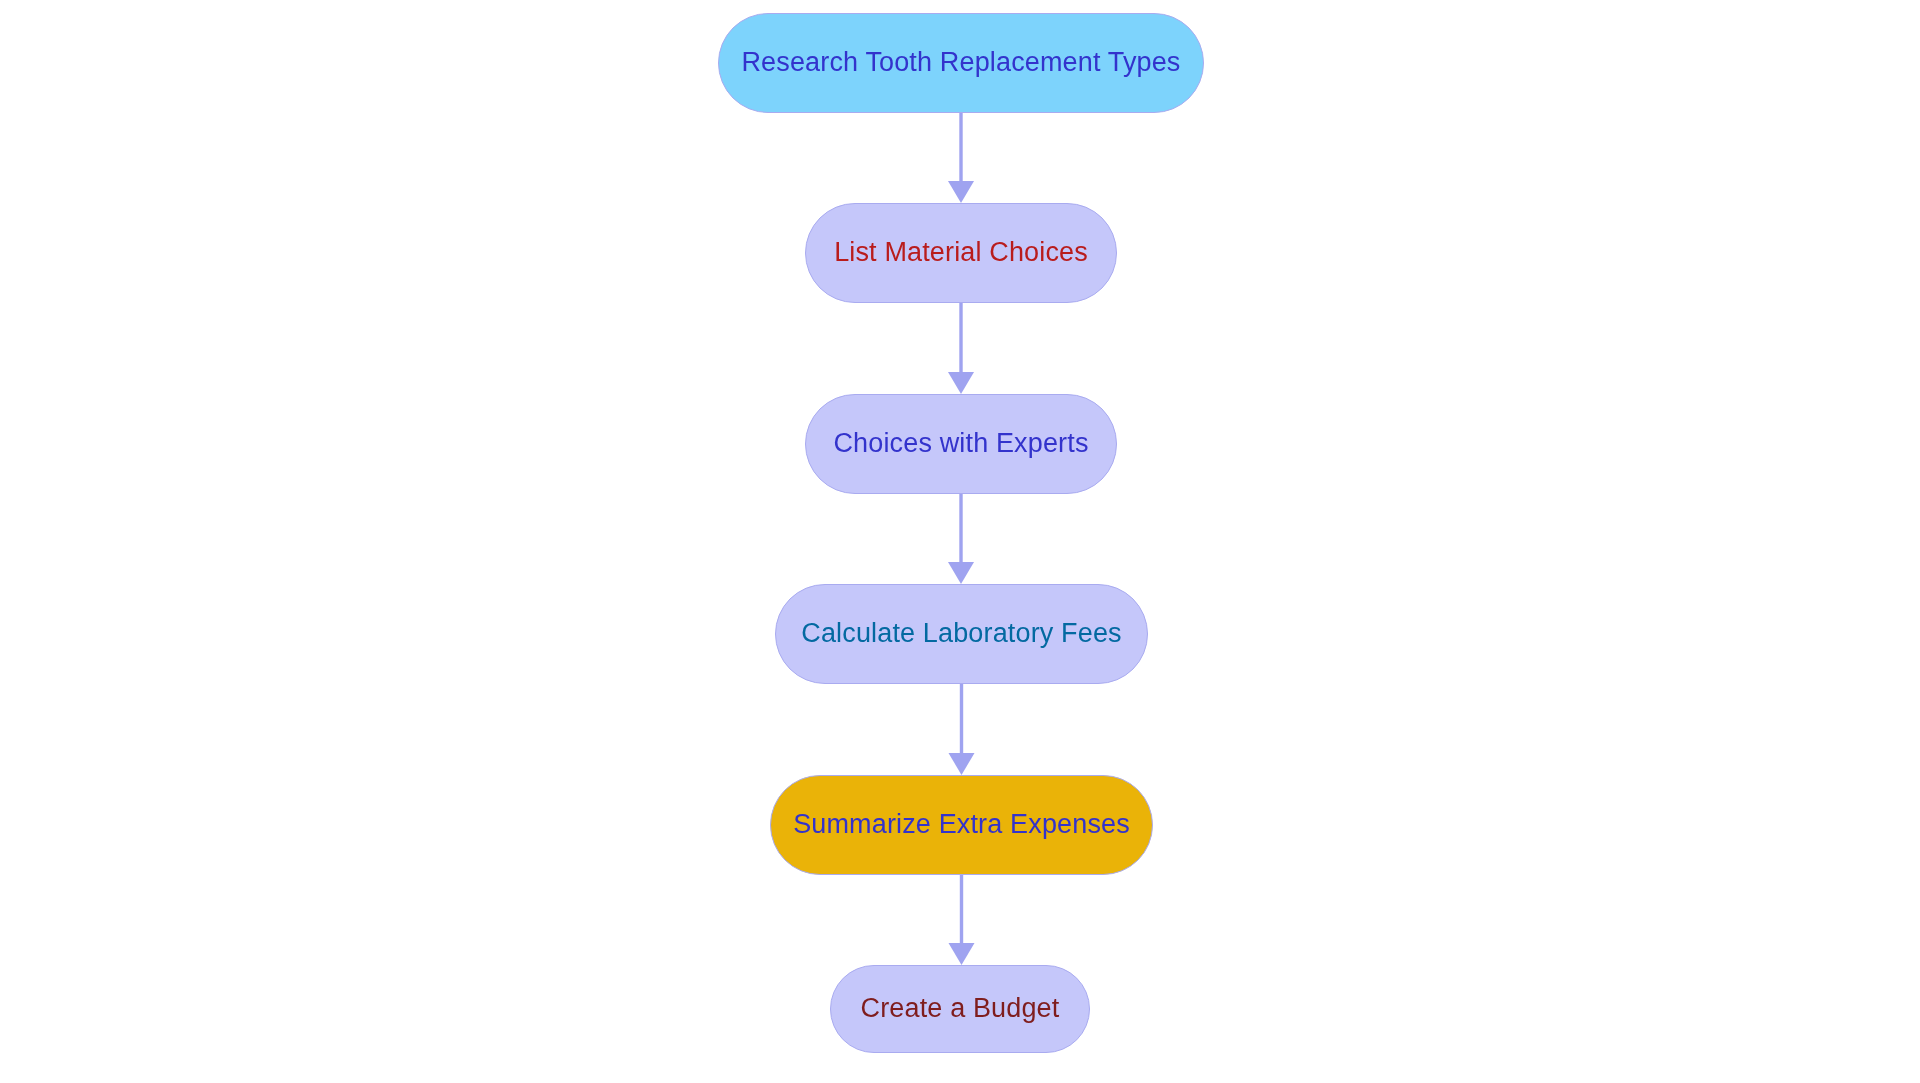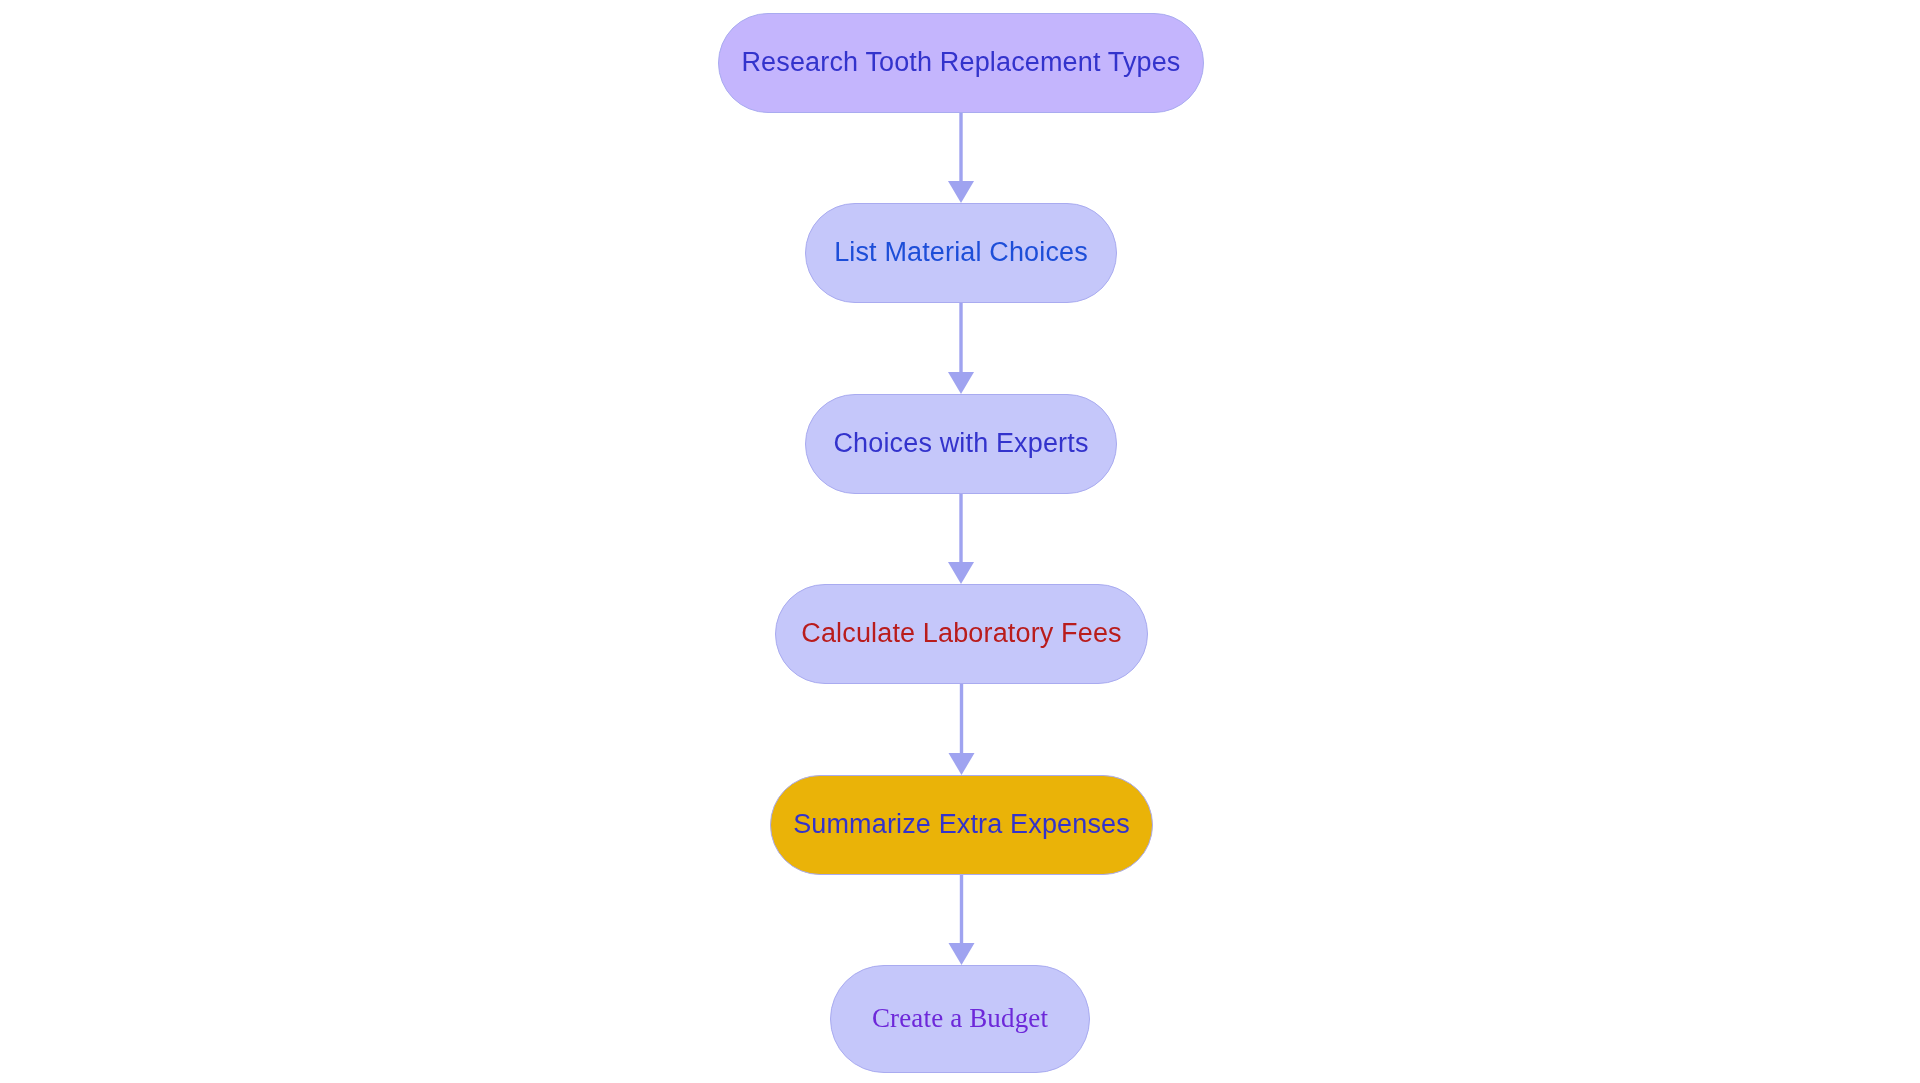--- a/index.html
+++ b/index.html
@@ -80,33 +80,33 @@
           <polygon points="948.5,753 974.5,753 961.5,775" fill="#9fa3f0"></polygon>
         </g>
         <g>
           <line x1="961.5" y1="875" x2="961.5" y2="944" stroke="#9fa3f0" stroke-width="3.4"></line>
           <polygon points="948.5,943 974.5,943 961.5,965" fill="#9fa3f0"></polygon>
         </g>
       </svg>
     </div>
 
   <div id="node-layer">
-      <div class="flow-node" style="left: 718px; top: 13px; width: 486px; height: 100px; background: #c4b5fd; border-color: rgb(169, 171, 240); color: rgb(51, 51, 204);">
+      <div class="flow-node" style="left: 718px; top: 13px; width: 486px; height: 100px; background: #7dd3fc; border-color: rgb(169, 171, 240); color: rgb(51, 51, 204);">
         <span class="flow-node-label">Research Tooth Replacement Types</span>
       </div>
-      <div class="flow-node" style="left: 805px; top: 203px; width: 312px; height: 100px; background: rgb(197, 199, 250); border-color: rgb(169, 171, 240); color: #1d4ed8;">
+      <div class="flow-node" style="left: 805px; top: 203px; width: 312px; height: 100px; background: rgb(197, 199, 250); border-color: rgb(169, 171, 240); color: #b91c1c;">
         <span class="flow-node-label">List Material Choices</span>
       </div>
       <div class="flow-node" style="left: 805px; top: 394px; width: 312px; height: 100px; background: rgb(197, 199, 250); border-color: rgb(169, 171, 240); color: rgb(51, 51, 204);">
         <span class="flow-node-label">Choices with Experts</span>
       </div>
-      <div class="flow-node" style="left: 775px; top: 584px; width: 373px; height: 100px; background: rgb(197, 199, 250); border-color: rgb(169, 171, 240); color: #b91c1c;">
+      <div class="flow-node" style="left: 775px; top: 584px; width: 373px; height: 100px; background: rgb(197, 199, 250); border-color: rgb(169, 171, 240); color: #0369a1;">
         <span class="flow-node-label">Calculate Laboratory Fees</span>
       </div>
       <div class="flow-node" style="left: 770px; top: 775px; width: 383px; height: 100px; background: #eab308; border-color: rgb(169, 171, 240); color: rgb(51, 51, 204);">
         <span class="flow-node-label">Summarize Extra Expenses</span>
       </div>
-      <div class="flow-node" style="left: 830px; top: 965px; width: 260px; height: 108px; background: rgb(197, 199, 250); border-color: rgb(169, 171, 240); color: #6d28d9; font-family: Liberation Serif, serif;">
+      <div class="flow-node" style="left: 830px; top: 965px; width: 260px; height: 88px; background: rgb(197, 199, 250); border-color: rgb(169, 171, 240); color: #7f1d1d;">
         <span class="flow-node-label">Create a Budget</span>
       </div>
     </div>
 
 </div>
 
 </body></html>

